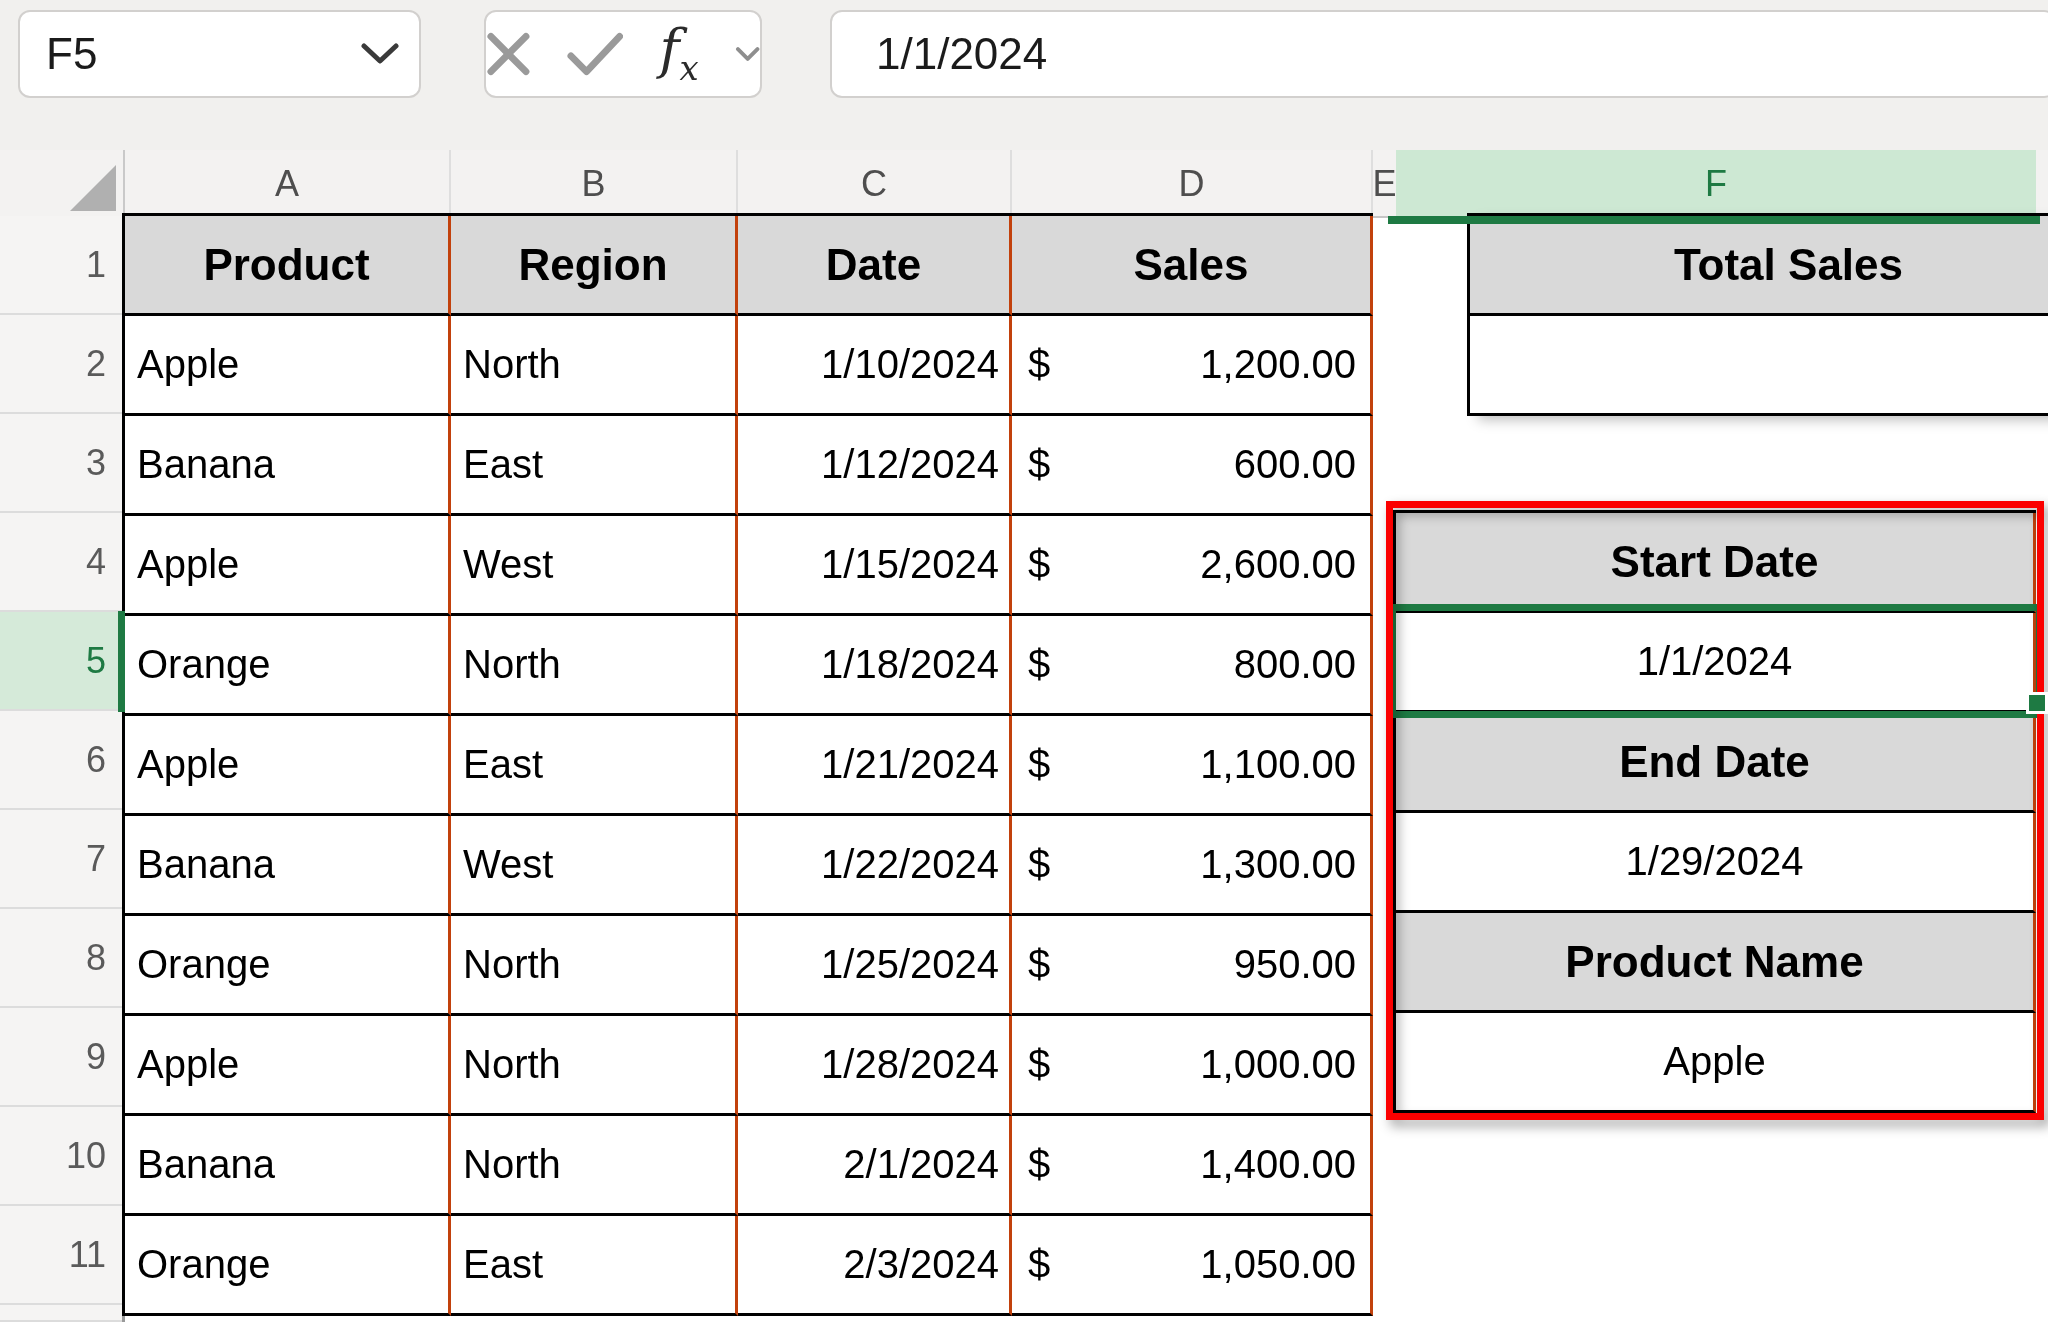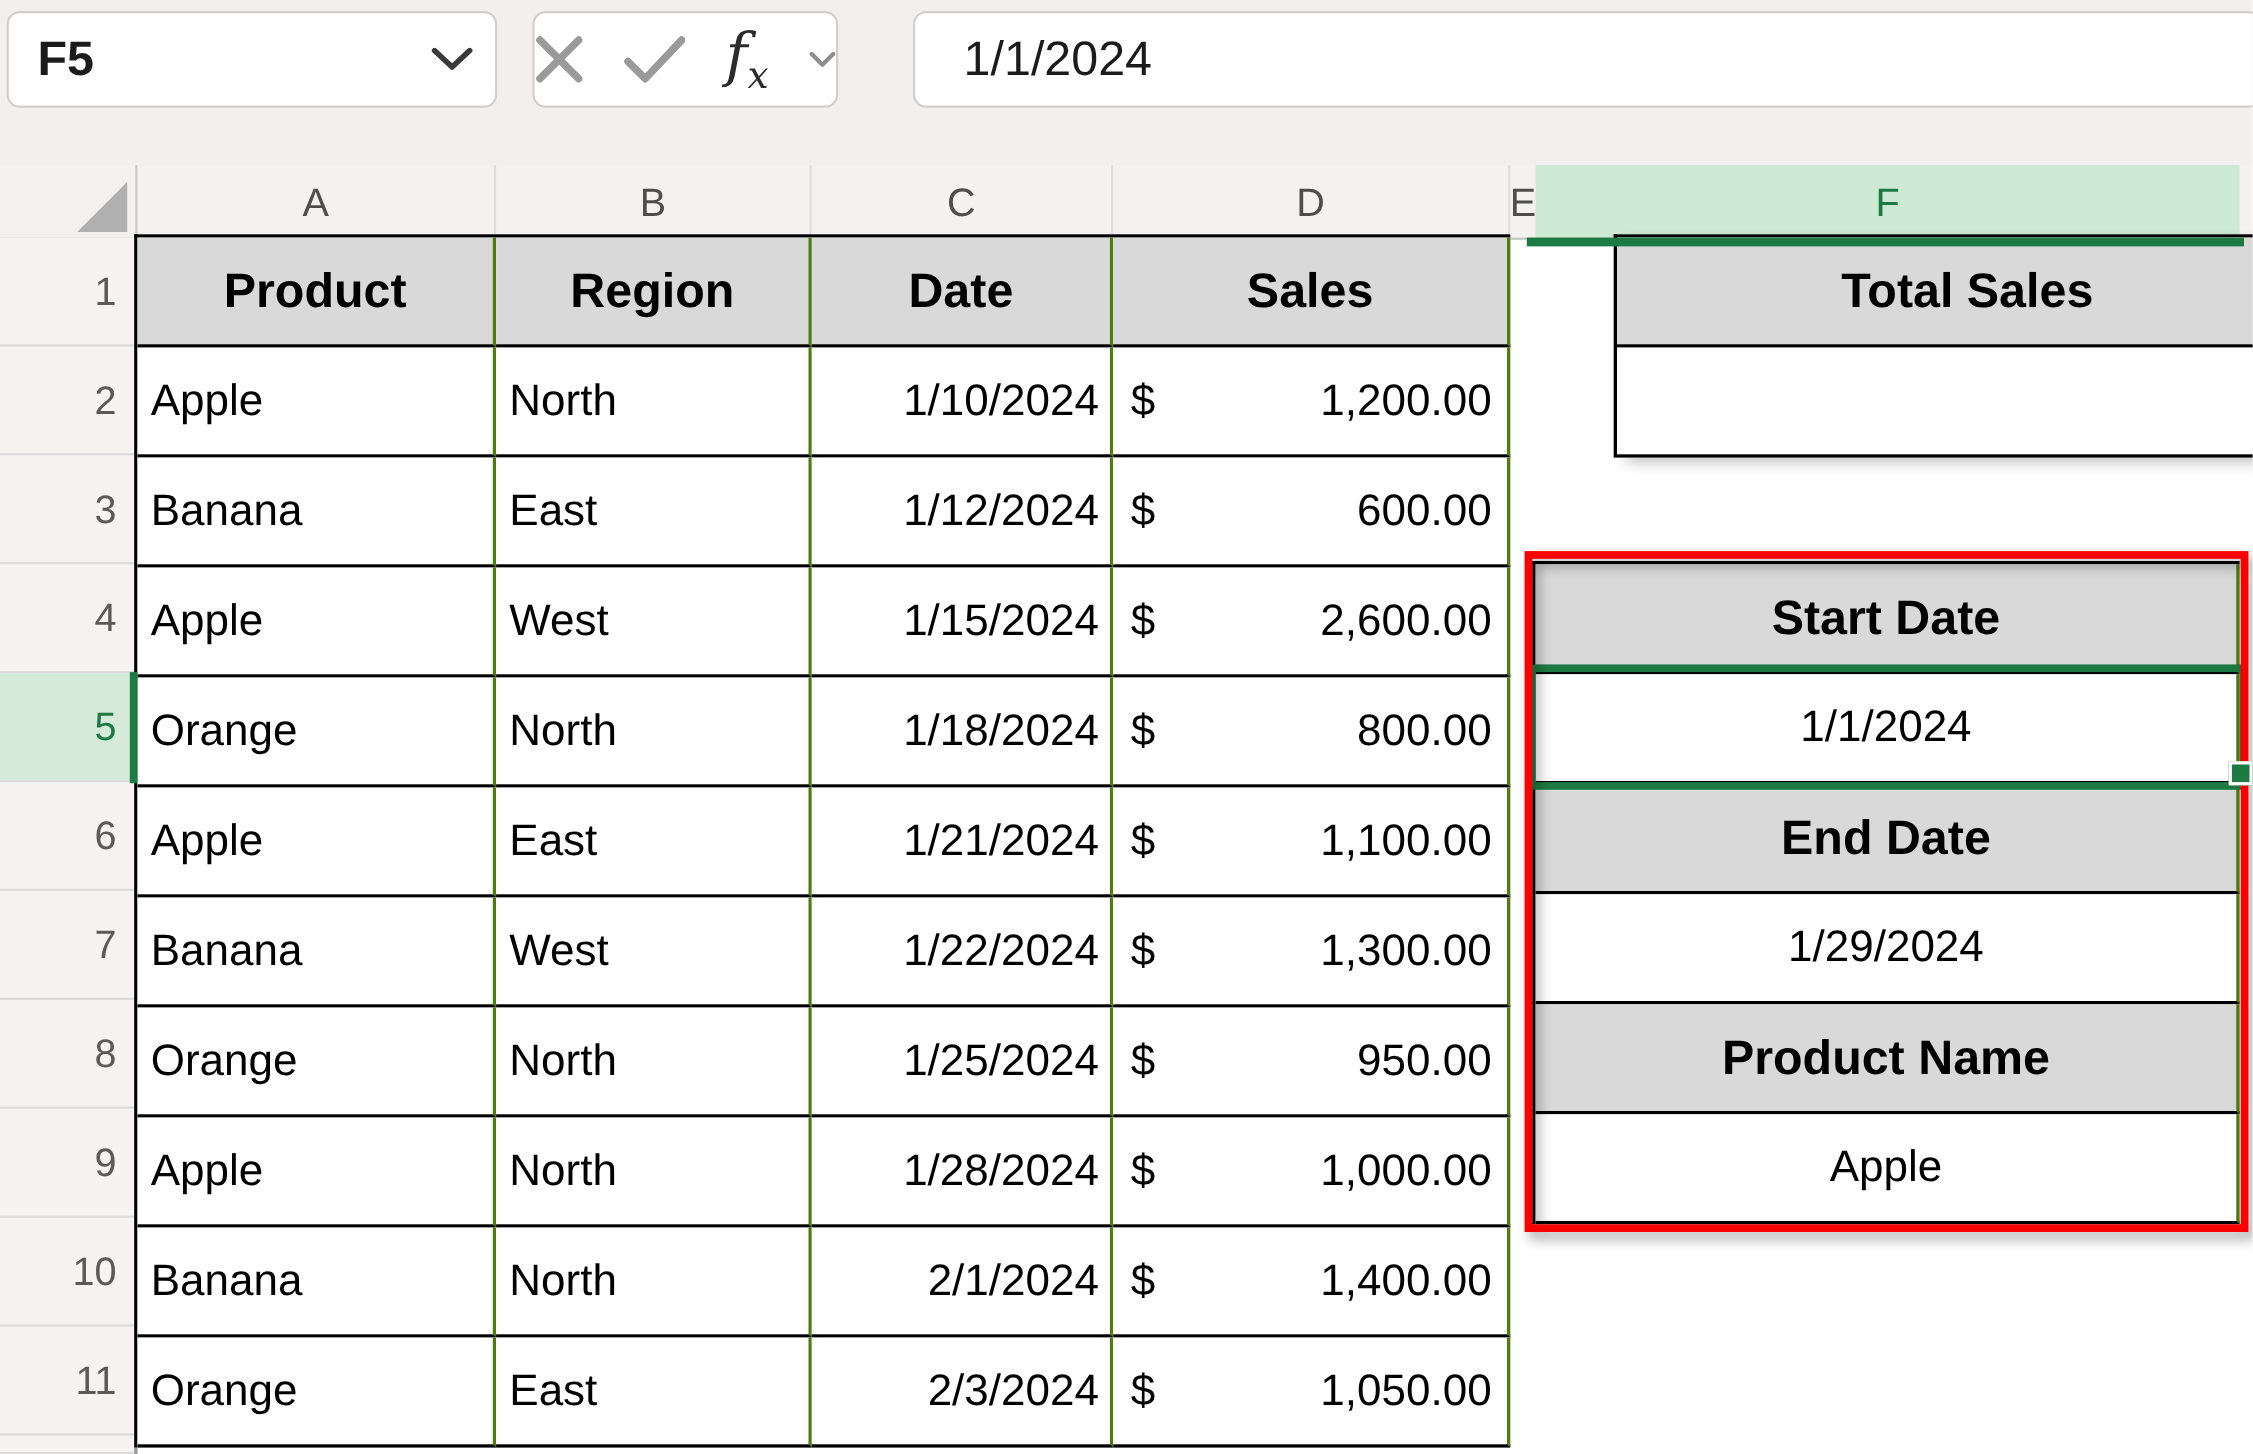--- a/index.html
+++ b/index.html
@@ -3,21 +3,21 @@
 <meta charset="utf-8">
 <style>
   html,body{margin:0;padding:0;background:#fff;}
   #screen{position:relative;width:2048px;height:1322px;overflow:hidden;
           font-family:"Liberation Sans",sans-serif;background:#ffffff;color:#000;}
 
   
   .toolbar{position:absolute;left:0;top:0;width:2048px;height:150px;background:#F1F0EE;}
   .tbox{position:absolute;top:10px;height:88px;background:#fff;border:2px solid #D2D0CE;
         border-radius:12px;box-sizing:border-box;display:flex;align-items:center;}
-  .namebox{left:6px;width:446px;font-weight:bold;}
+  .namebox{left:18px;width:403px;}
   .namebox .val{font-size:44px;color:#1b1b1b;padding-left:26px;flex:1;}
   .namebox svg{margin-right:20px;}
   .fxbox{left:484px;width:278px;justify-content:center;gap:36px;}
   .fxglyph{font-family:"DejaVu Serif",serif;font-style:italic;font-size:54px;color:#2b2b2b;line-height:1;}
   .fxglyph sub{font-size:34px;font-style:italic;}
   .formulabar{left:830px;width:1226px;}
   .formulabar .val{font-size:44px;color:#1b1b1b;padding-left:44px;}
 
   
   .colstrip{position:absolute;left:0;top:150px;width:2048px;height:68px;background:#F3F2F1;
@@ -38,21 +38,21 @@
   .rowhead{position:absolute;left:0;top:216px;width:125px;height:1106px;background:#F5F4F3;
            box-sizing:border-box;border-right:3px solid #9A9A9A;}
   .rh{height:99px;box-sizing:border-box;border-bottom:2px solid #DCDCDC;display:flex;
       align-items:center;justify-content:flex-end;padding-right:16px;font-size:36px;color:#5A5A5A;}
   .rh.sel{background:#D5EAD9;color:#1E7A43;}
   .rh.stub{height:17px;}
   .row-selborder{position:absolute;left:118px;top:611px;width:7px;height:101px;background:#1E7A43;z-index:4;}
 
   
   .tbl{position:absolute;display:grid;background:#fff;border-top:3px solid #000;border-left:3px solid #000;}
-  .c{box-sizing:border-box;border-right:3px solid #4d7c0f;border-bottom:3px solid #000;
+  .c{box-sizing:border-box;border-right:3px solid #c2410c;border-bottom:3px solid #000;
      display:flex;align-items:center;font-size:40px;background:#fff;overflow:hidden;}
   .hd{background:#D9D9D9;font-weight:700;font-size:44px;justify-content:center;}
   .tl{justify-content:flex-start;padding-left:12px;}
   .dr{justify-content:flex-end;padding-right:10px;}
   .money{justify-content:space-between;padding:0 14px 0 16px;}
   .ctr{justify-content:center;}
   .main{left:122px;top:213px;grid-template-columns:326px 287px 274px 361px;grid-auto-rows:100px;}
   .ftbl1{left:1446px;top:213px;grid-template-columns:640px;grid-auto-rows:100px;
          box-shadow:9px 6px 12px -2px rgba(0,0,0,0.25);margin-left:21px;}
   .ftbl2{left:1393px;top:510px;grid-template-columns:640px;grid-auto-rows:100px;}

